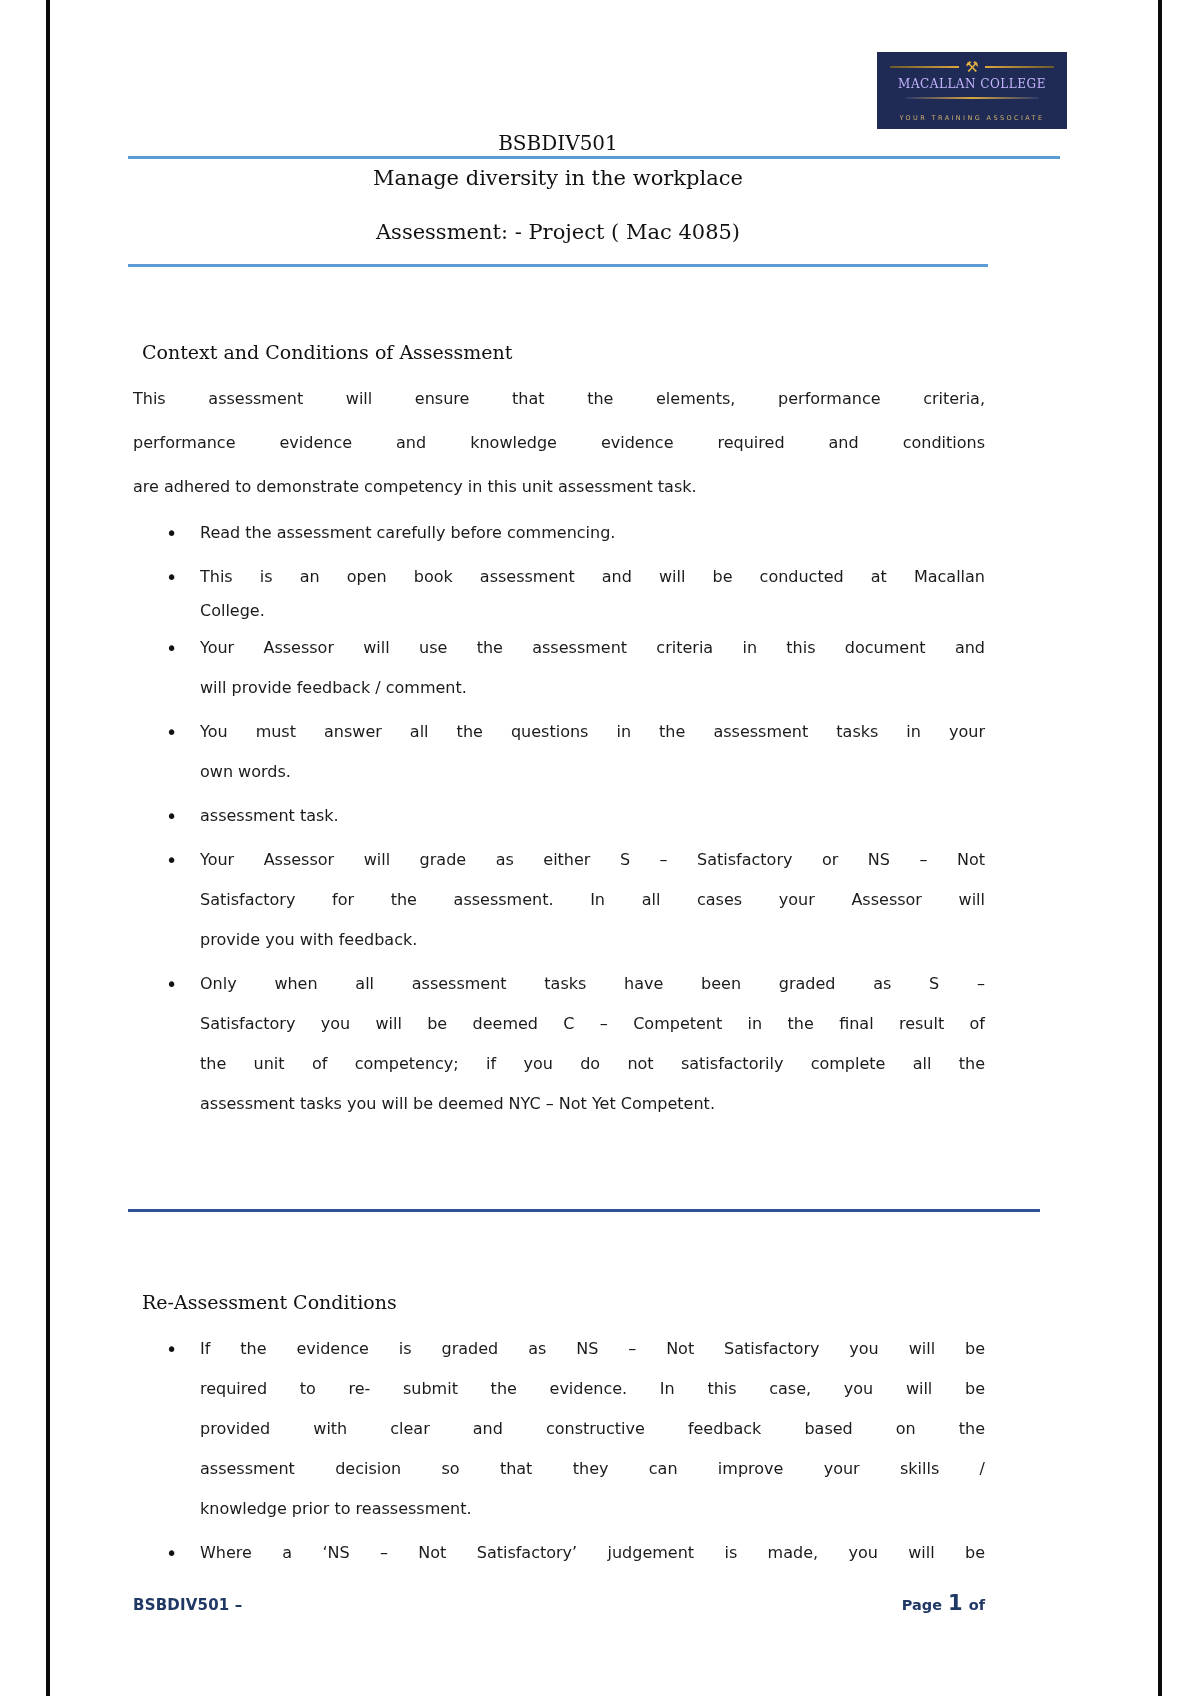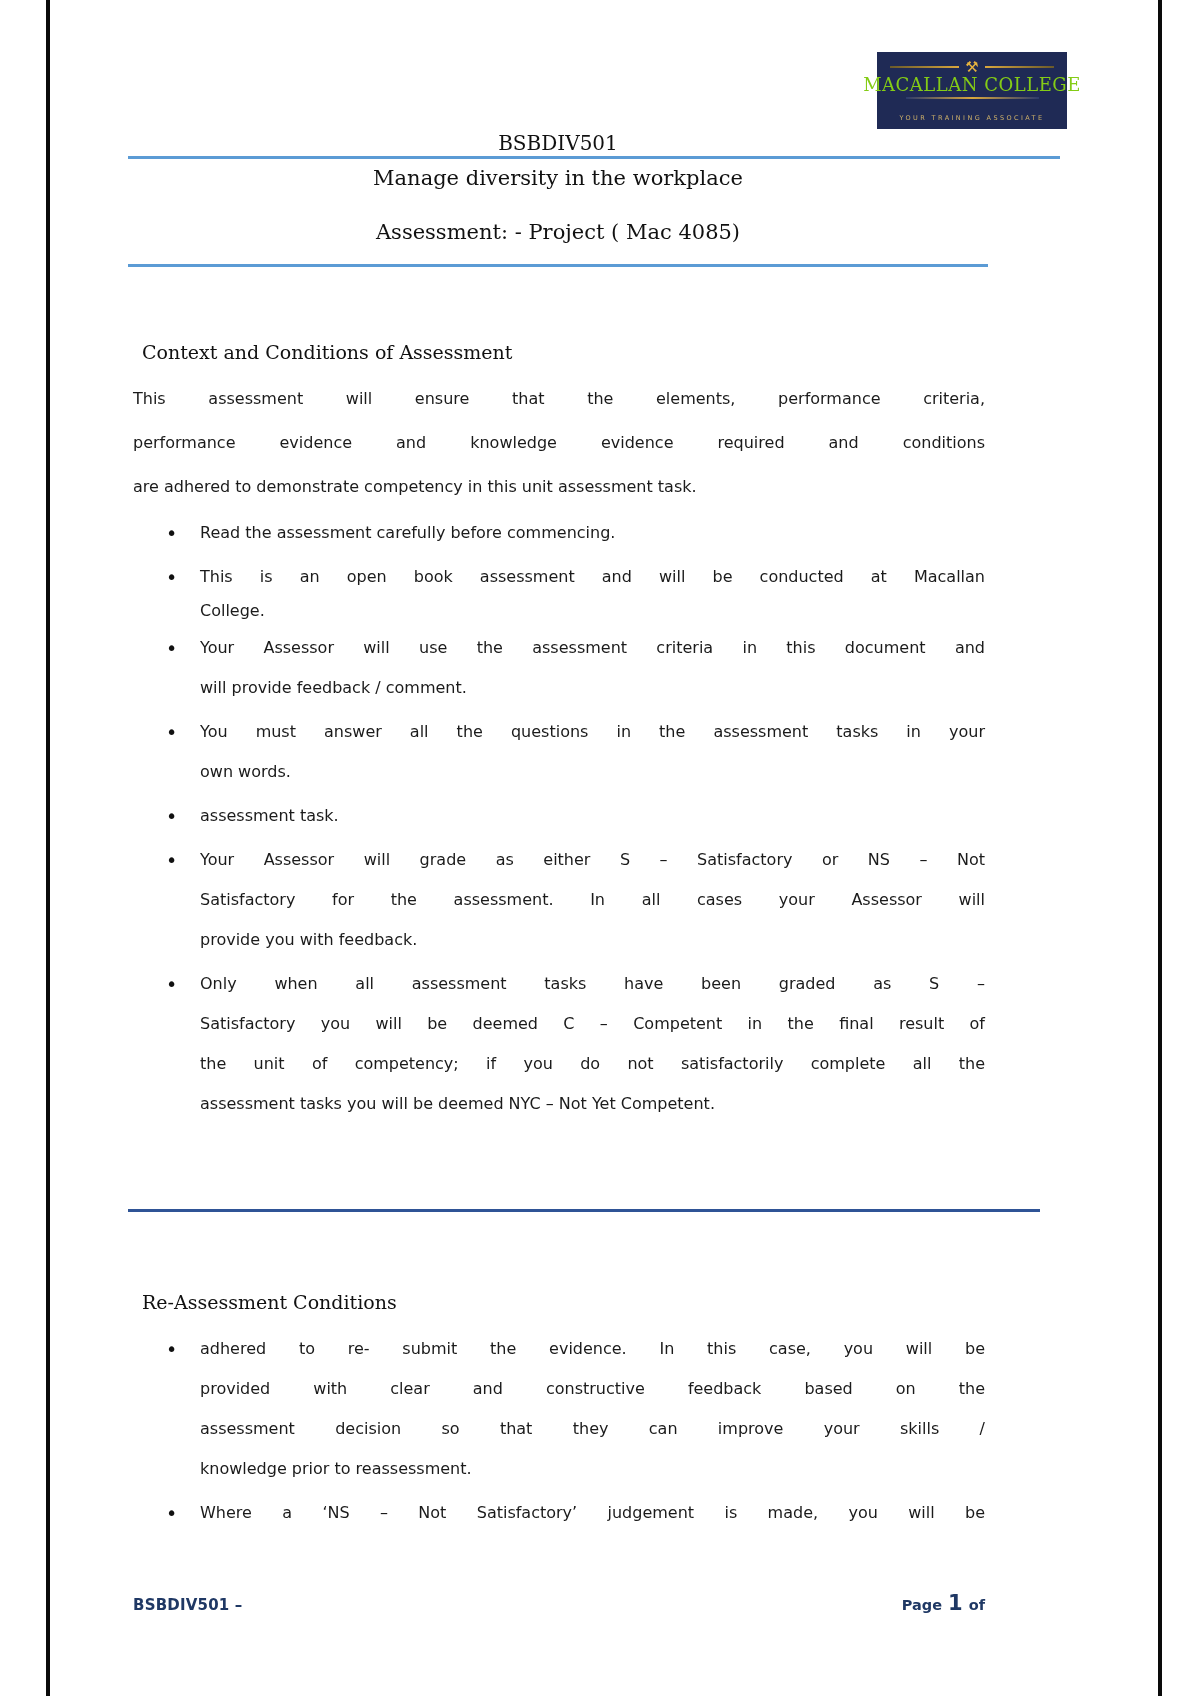--- a/index.html
+++ b/index.html
@@ -13,22 +13,22 @@
   .border-left{left:46px;}
   .border-right{left:1158px;}
 
   
   .logo{position:absolute;left:877px;top:52px;width:190px;height:77px;background:#1f2a55;
         display:flex;flex-direction:column;align-items:center;justify-content:center;gap:1px;}
   .logo-top{display:flex;align-items:center;gap:6px;width:86%;}
   .gold-line{flex:1;height:2px;background:linear-gradient(90deg,#6a5a2a,#d9a73e);}
   .gold-line.r{background:linear-gradient(90deg,#d9a73e,#6a5a2a);}
   .logo-icon{color:#e8b53f;font-size:15px;line-height:14px;}
-  .logo-name{color:#84cc16;font-family:"DejaVu Serif","Liberation Serif",serif;
-             font-size:18px;letter-spacing:.5px;white-space:nowrap;line-height:19px;text-align:center;}
+  .logo-name{color:#c4b5fd;font-family:"DejaVu Serif","Liberation Serif",serif;
+             font-size:12px;letter-spacing:.5px;white-space:nowrap;line-height:19px;text-align:center;}
   .logo-sep{width:70%;height:2px;background:linear-gradient(90deg,#2c3a6b,#d9a73e,#2c3a6b);margin-top:2px;}
   .logo-tagline{color:#cdb06a;font-size:6.5px;letter-spacing:2.4px;margin-top:14px;white-space:nowrap;}
 
   
   .h-center{position:absolute;left:128px;width:860px;text-align:center;
             font-family:"DejaVu Serif","Liberation Serif",serif;color:#111;}
   .h-code{top:131px;font-size:20px;}
   .h-title{top:166px;font-size:21px;}
   .h-assess{top:220px;font-size:21px;}
 
@@ -145,21 +145,22 @@
   </section>
 
   <div class="rule rule-mid"></div>
 
   <section class="sec" style="top:1280px">
     <h2>Re-Assessment Conditions</h2>
     <div class="bullets sec2-bullets">
         <div class="bullet-item">
           <span class="dot">•</span>
           <div class="bullet-text">
-            <div class="jline">adhered to re- submit the evidence. In this case, you will be</div>
+            <div class="jline">If the evidence is graded as NS – Not Satisfactory you will be</div>
+            <div class="jline">required to re- submit the evidence. In this case, you will be</div>
             <div class="jline">provided with clear and constructive feedback based on the</div>
             <div class="jline">assessment decision so that they can improve your skills /</div>
             <div class="jline endline">knowledge prior to reassessment.</div>
           </div>
         </div>
         <div class="bullet-item">
           <span class="dot">•</span>
           <div class="bullet-text">
             <div class="jline">Where a ‘NS – Not Satisfactory’ judgement is made, you will be</div>
           </div>

